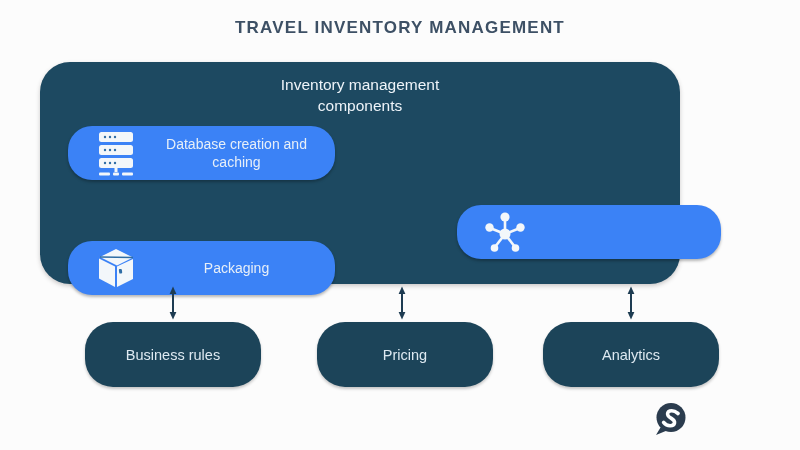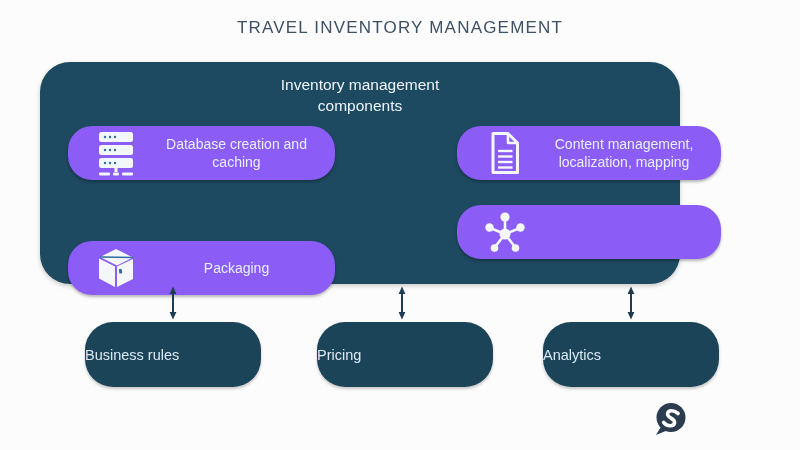--- a/index.html
+++ b/index.html
@@ -10,21 +10,21 @@
     position: relative;
     overflow: hidden;
   }
   .stage { position: absolute; inset: 0; width: 800px; height: 450px; }
 
   .page-title {
     position: absolute;
     top: 18px; left: 0; width: 100%;
     text-align: center;
     font-size: 17px;
-    font-weight: 400;
+    font-weight: 700;
     letter-spacing: 1.2px;
     color: #3d5065;
   }
 
   .container {
     position: absolute;
     left: 40px; top: 62px;
     width: 640px; height: 222px;
     background: #1d4961;
     border-radius: 30px;
@@ -37,21 +37,21 @@
     color: #eef4f9;
     font-size: 15.5px;
     line-height: 1.35;
     white-space: pre-line;
     font-weight: 400;
   }
 
   .component {
     position: absolute;
     height: 54px;
-    background: #8b5cf6;
+    background: #3b82f6;
     border-radius: 24px;
     display: flex;
     align-items: center;
     box-shadow: 0 2px 3px rgba(0,0,0,0.28);
     color: #e7eff8;
     font-size: 14px;
   }
   .component .icon-wrap {
     width: 96px;
     display: flex;
@@ -71,21 +71,21 @@
   .comp-r2c2 { left: 417px; top: 143px; width: 264px; }
 
   .module {
     position: absolute;
     top: 322px;
     width: 176px; height: 65px;
     background: #1c4459;
     border-radius: 28px;
     display: flex;
     align-items: center;
-    justify-content: flex-start;
+    justify-content: center;
     color: #dde9f1;
     font-size: 14.5px;
     box-shadow: 0 2px 3px rgba(0,0,0,0.22);
   }
   .module-1 { left: 85px; }
   .module-2 { left: 317px; }
   .module-3 { left: 543px; }
 
   .arrow {
     position: absolute;
@@ -138,33 +138,20 @@
             <circle cx="19" cy="32" r="1.2" fill="#2f6da5"></circle>
           <rect x="18.5" y="37" width="3" height="4" fill="#f3f7fa"></rect>
           <rect x="3" y="41.5" width="11" height="3" rx="1" fill="#f3f7fa"></rect>
           <rect x="17" y="41.5" width="6" height="3" rx="1" fill="#f3f7fa"></rect>
           <rect x="26" y="41.5" width="11" height="3" rx="1" fill="#f3f7fa"></rect>
         </svg>
       </span>
       <span class="comp-label">Database creation and caching</span>
     </div>
 
-    <div class="component comp-r1c2">
-      <span class="icon-wrap">
-        <svg width="36" height="44" viewBox="0 0 36 44">
-          <path d="M6,2.5 H21 L30.5,12 V41.5 H6 Z" fill="none" stroke="#f3f7fa" stroke-width="3" stroke-linejoin="round"></path>
-          <path d="M21,2.5 V12 H30.5" fill="none" stroke="#f3f7fa" stroke-width="2.6" stroke-linejoin="round"></path>
-          <line x1="11" y1="20" x2="25.5" y2="20" stroke="#f3f7fa" stroke-width="2.4"></line>
-          <line x1="11" y1="25.5" x2="25.5" y2="25.5" stroke="#f3f7fa" stroke-width="2.4"></line>
-          <line x1="11" y1="31" x2="25.5" y2="31" stroke="#f3f7fa" stroke-width="2.4"></line>
-          <line x1="11" y1="36.5" x2="25.5" y2="36.5" stroke="#f3f7fa" stroke-width="2.4"></line>
-        </svg>
-      </span>
-      <span class="comp-label">Content management, localization, mapping</span>
-    </div>
 
     <div class="component comp-r2c1">
       <span class="icon-wrap">
         <svg width="42" height="42" viewBox="0 0 42 42">
           <polygon points="21,2 38,10.5 22,18.5 5,10" fill="#f3f7fa"></polygon>
           <polygon points="4,11.5 20,19.5 20,40 4,31.5" fill="#f3f7fa"></polygon>
           <polygon points="22,19.5 38,12 38,32 22,40" fill="#f3f7fa"></polygon>
           <line x1="5" y1="10" x2="38" y2="10.5" stroke="#2f6da5" stroke-width="1.4"></line>
           <rect x="24" y="22" width="3" height="4.5" rx="1" fill="#2f6da5" transform="rotate(-8 25.5 24)"></rect>
         </svg>

